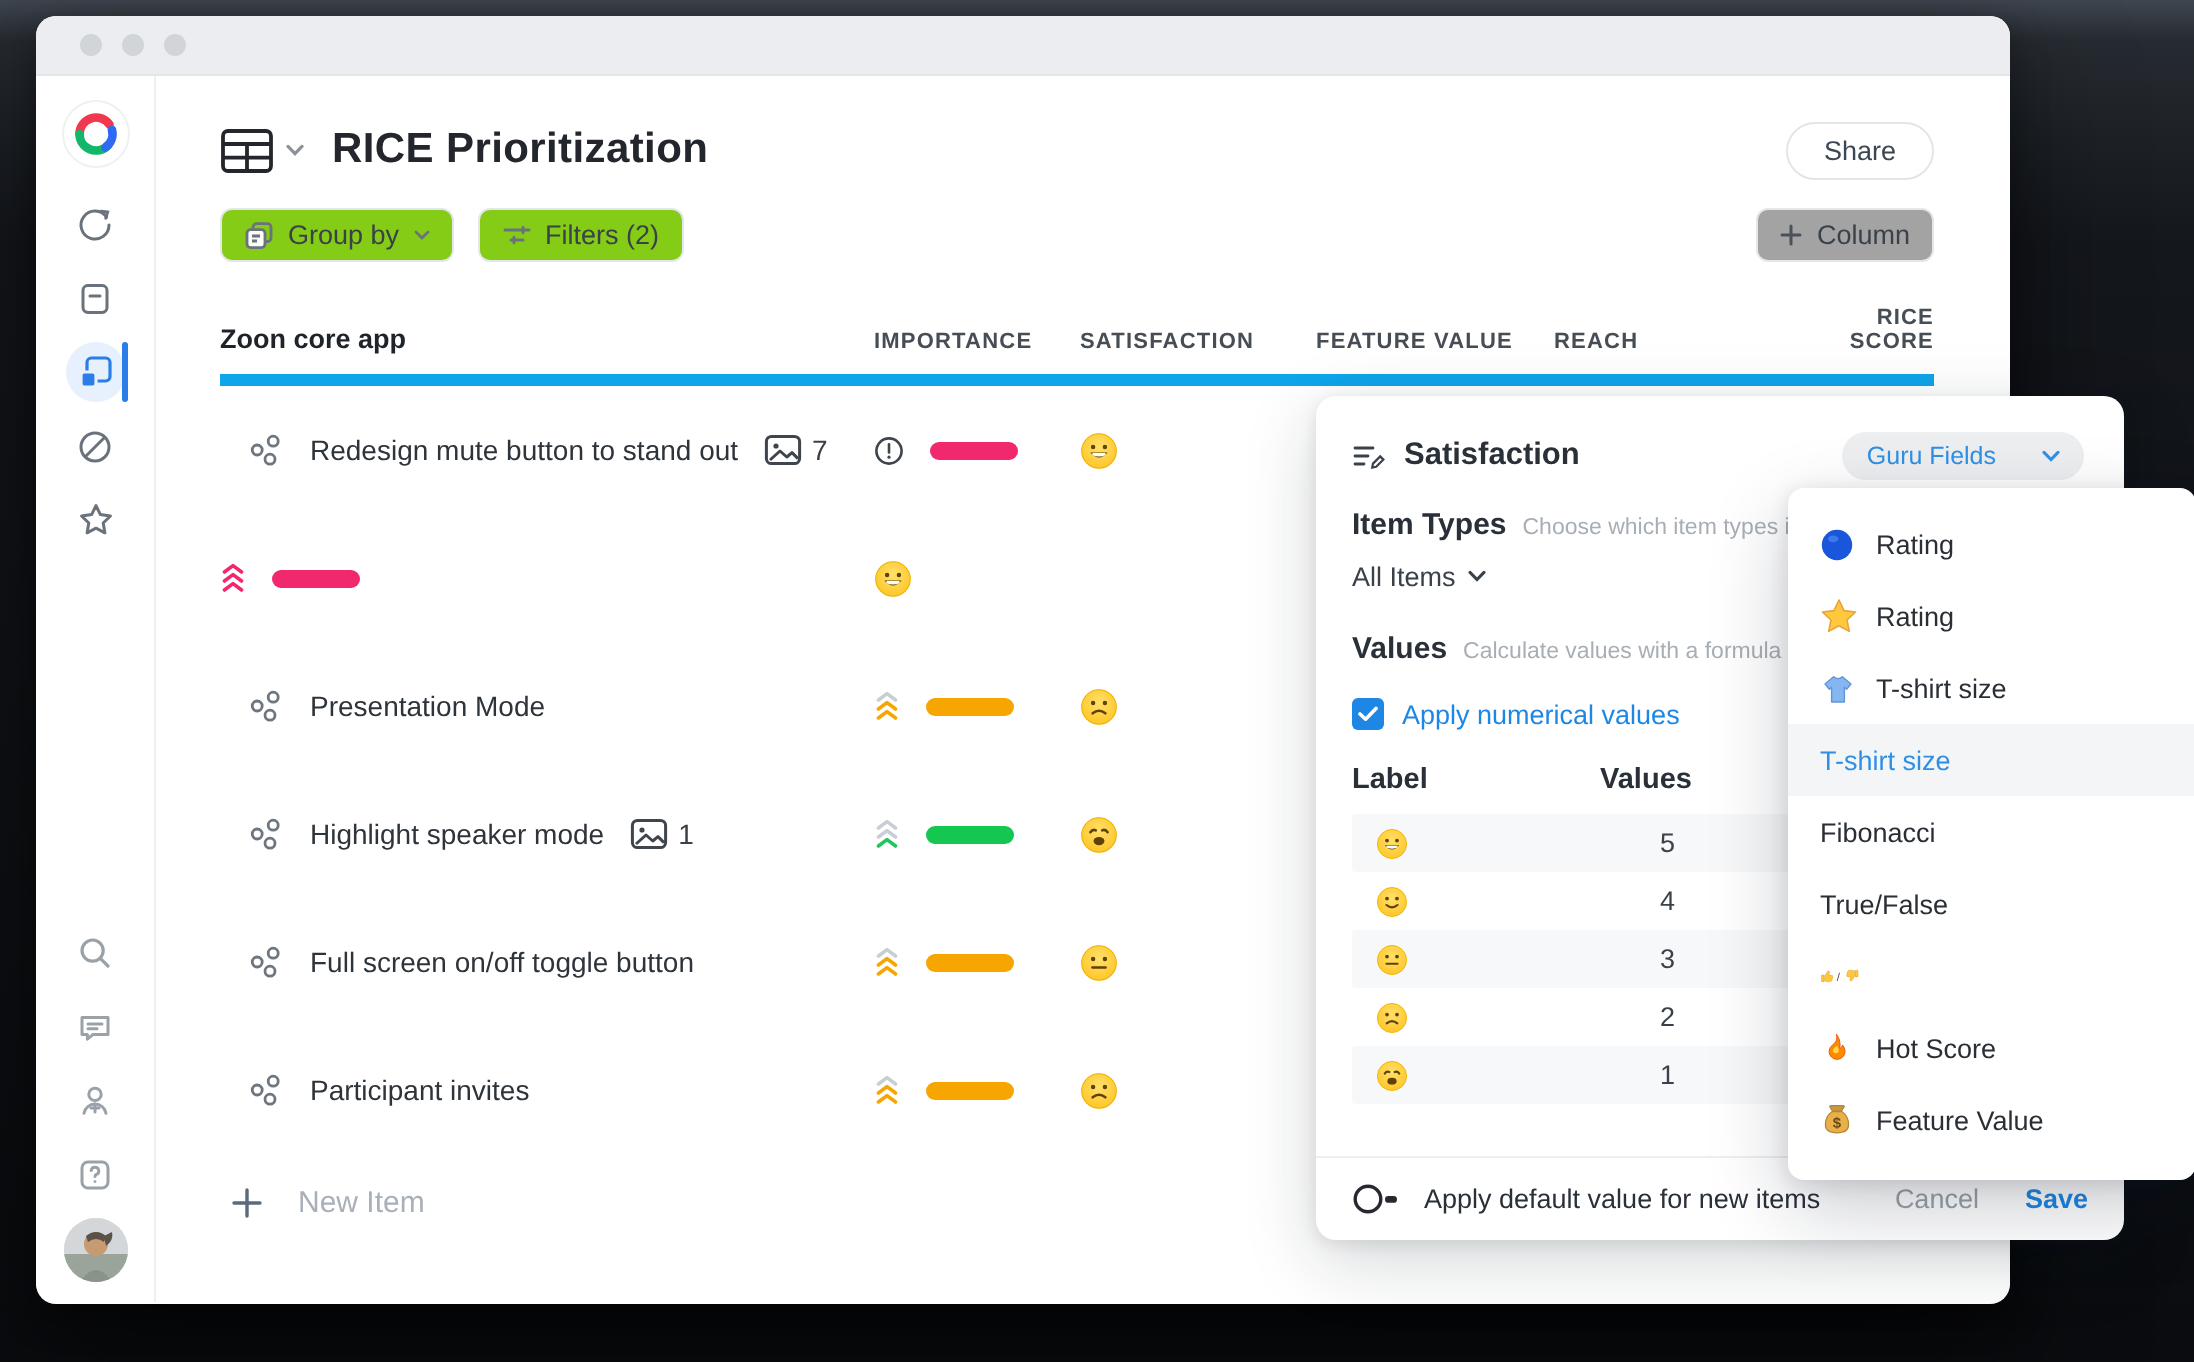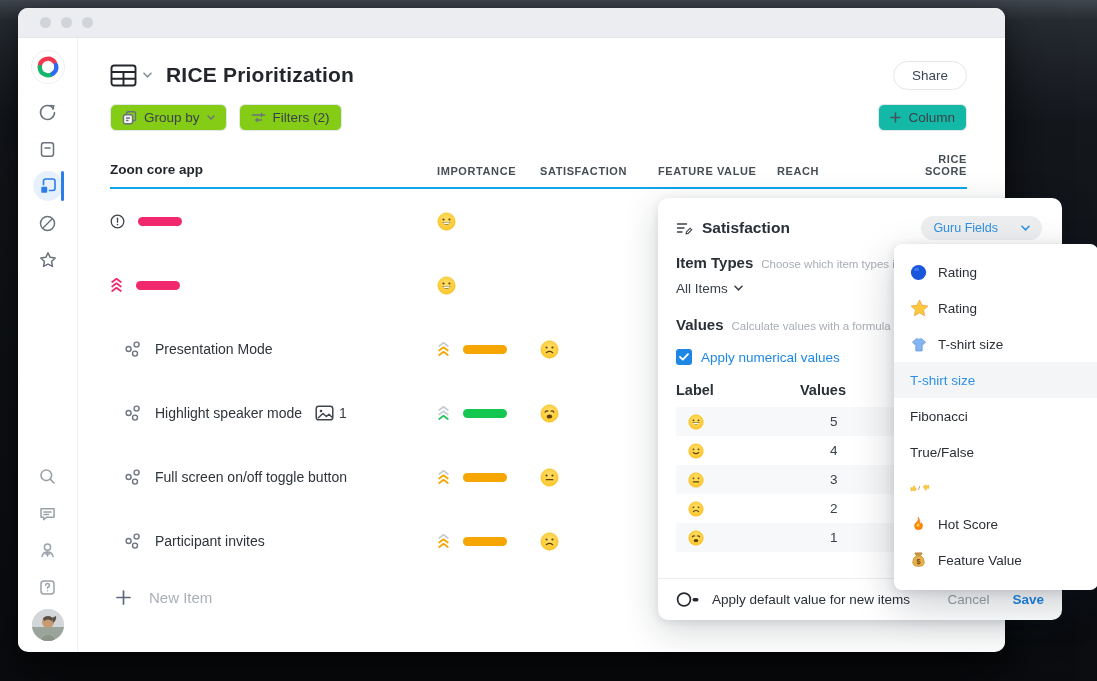--- a/index.html
+++ b/index.html
@@ -34,23 +34,23 @@
   .avatar { width:32px; height:32px; border-radius:50%; overflow:hidden; background:#D8DBDD; }
 
   
   .main { flex:1; padding:20px 38px 0 32px; position:relative; }
   .hrow { display:flex; align-items:center; height:34px; }
   .title-icon { display:flex; align-items:center; gap:6px; cursor:pointer; }
   .page-title { font-size:21px; font-weight:700; color:#23272D; margin-left:14px; letter-spacing:.2px; }
   .share-btn { margin-left:auto; border:1px solid #E3E6E9; border-radius:15px; background:#fff; padding:6px 18px; font-size:13.5px; color:#3C4753; cursor:pointer; }
   .toolbar { display:flex; align-items:center; margin-top:12px; }
   .tbtn { display:flex; align-items:center; gap:7px; border:1px solid #E4E7EA; background:#84cc16; border-radius:6px; height:27px; padding:0 11px; font-size:13.5px; color:#3A4149; cursor:pointer; margin-right:12px; }
-  .col-btn { margin-left:auto; margin-right:0; background:#14b8a6; }
-
-  .thead { display:grid; grid-template-columns:327px 103px 118px 119px 116px 1fr; align-items:end; margin-top:22px; padding-bottom:10px; border-bottom:2px solid #0ea5e9; }
+  .col-btn { margin-left:auto; margin-right:0; background:#a3a3a3; }
+
+  .thead { display:grid; grid-template-columns:327px 103px 118px 119px 116px 1fr; align-items:end; margin-top:22px; padding-bottom:10px; border-bottom:6px solid #0ea5e9; }
   .group-label { font-size:13.5px; font-weight:700; color:#1F242B; }
   .chead { font-size:11px; font-weight:600; letter-spacing:.6px; color:#464D55; }
   .chead.right { text-align:right; }
 
   .trow { display:grid; grid-template-columns:327px 103px 118px 119px 116px 1fr; align-items:center; height:64px; cursor:pointer; }
   .cell.name { display:flex; align-items:center; gap:13px; padding-left:14px; }
   .rtitle { font-size:14px; color:#2E343B; }
   .attach { display:flex; align-items:center; gap:5px; color:#3A4047; font-size:14px; }
   .cell.imp { display:flex; align-items:center; gap:13px; }
   .pill { width:44px; height:9px; border-radius:4.5px; display:inline-block; }
@@ -245,20 +245,40 @@
         <span class="group-label">Zoon core app</span>
         <span class="chead">IMPORTANCE</span>
         <span class="chead">SATISFACTION</span>
         <span class="chead">FEATURE VALUE</span>
         <span class="chead">REACH</span>
         <span class="chead right">RICE SCORE</span>
       </div>
 
       <div id="rows">
   <div class="trow">
+    <div class="cell name">
+      <span>
+                <svg width="18" height="18" viewBox="0 0 18 18" fill="none" stroke="#6E7680" stroke-width="1.4">
+                  <circle cx="12.6" cy="4.6" r="2.5"></circle>
+                  <circle cx="4.6" cy="9" r="2.5"></circle>
+                  <circle cx="11" cy="13.6" r="2.5"></circle>
+                </svg>
+              </span>
+      <span class="rtitle">Redesign mute button to stand out</span>
+      <span class="attach">
+                <span>
+                  <svg width="19" height="16" viewBox="0 0 19 16" fill="none" stroke="#3F454D" stroke-width="1.5" stroke-linejoin="round">
+                    <rect x="1.2" y="1.2" width="16.6" height="13.6" rx="2.6"></rect>
+                    <circle cx="6" cy="6" r="1.3" fill="#3F454D" stroke="none"></circle>
+                    <path d="M3 13 l5-4.5 3.4 3 2.6-2.2 3 3"></path>
+                  </svg>
+                </span>
+                <span>7</span>
+              </span>
+    </div>
     <div class="cell imp">
       <span>
                 <svg width="15" height="15" viewBox="0 0 15 15" fill="none" stroke="#3E444B" stroke-width="1.3">
                   <circle cx="7.5" cy="7.5" r="6.3"></circle>
                   <path d="M7.5 4.2 v4" stroke-linecap="round"></path>
                   <circle cx="7.5" cy="10.6" r="0.8" fill="#3E444B" stroke="none"></circle>
                 </svg>
               </span>
       <span class="pill" style="background:#F2286E"></span>
     </div>

